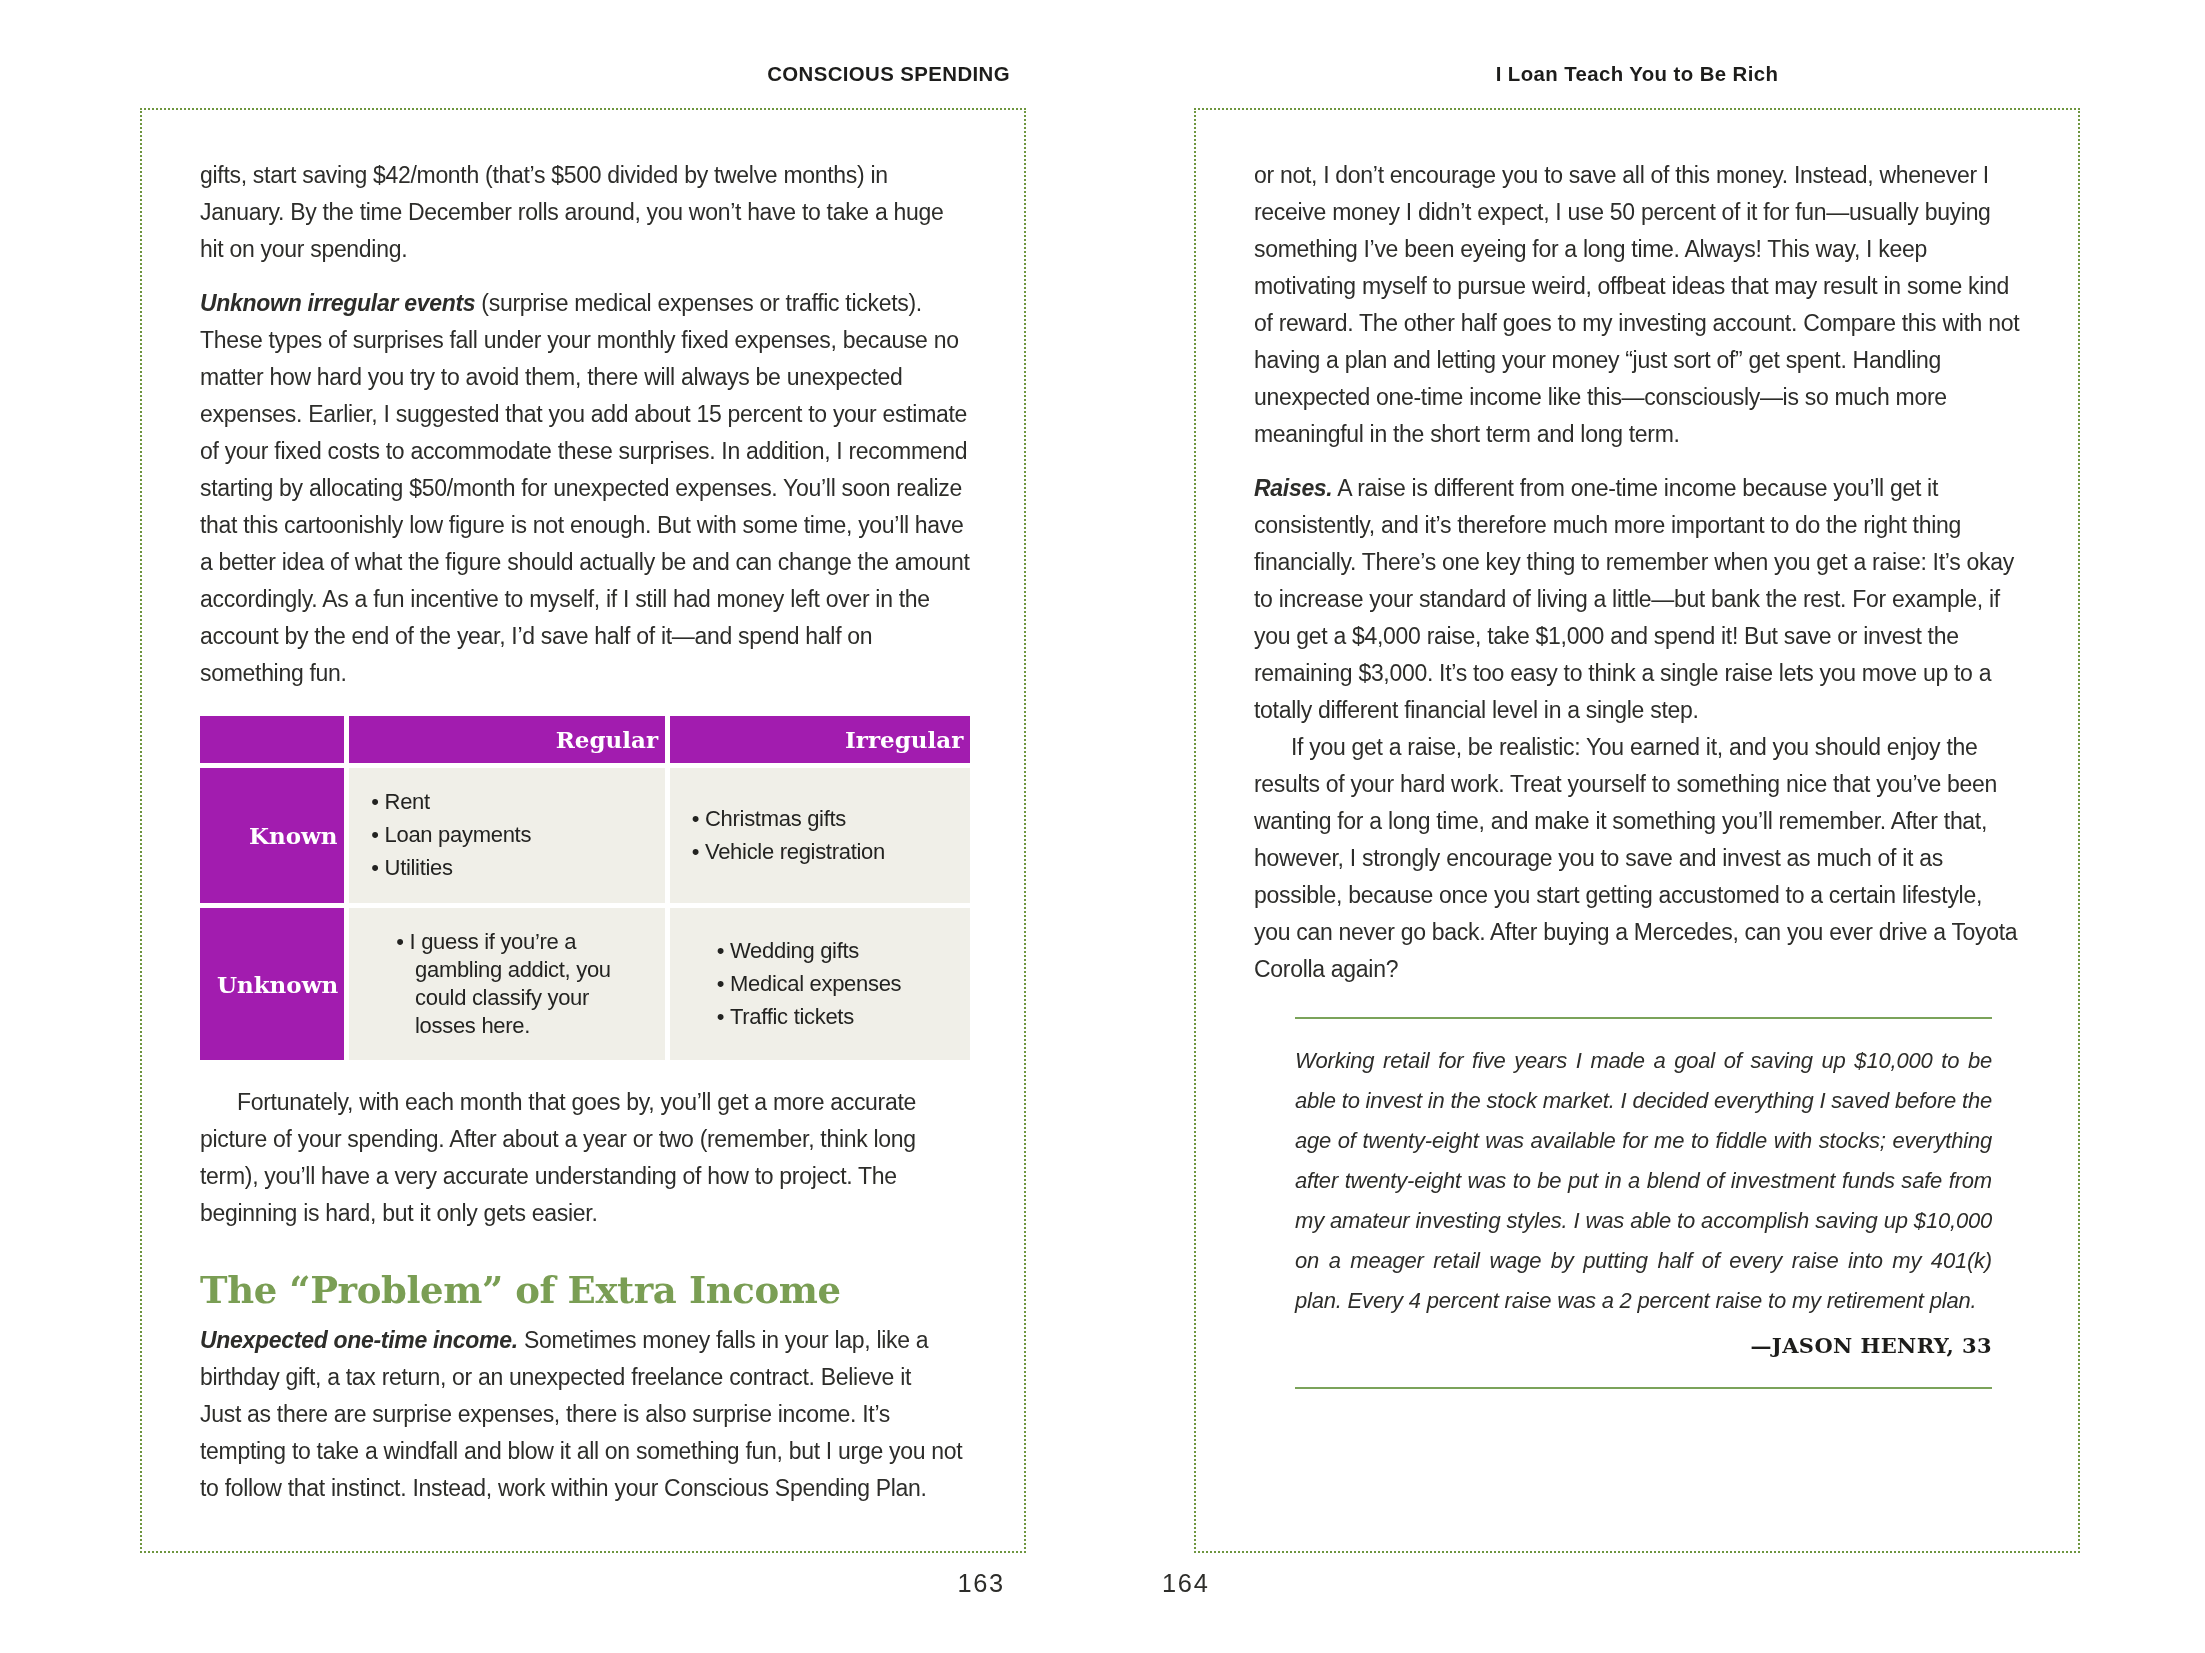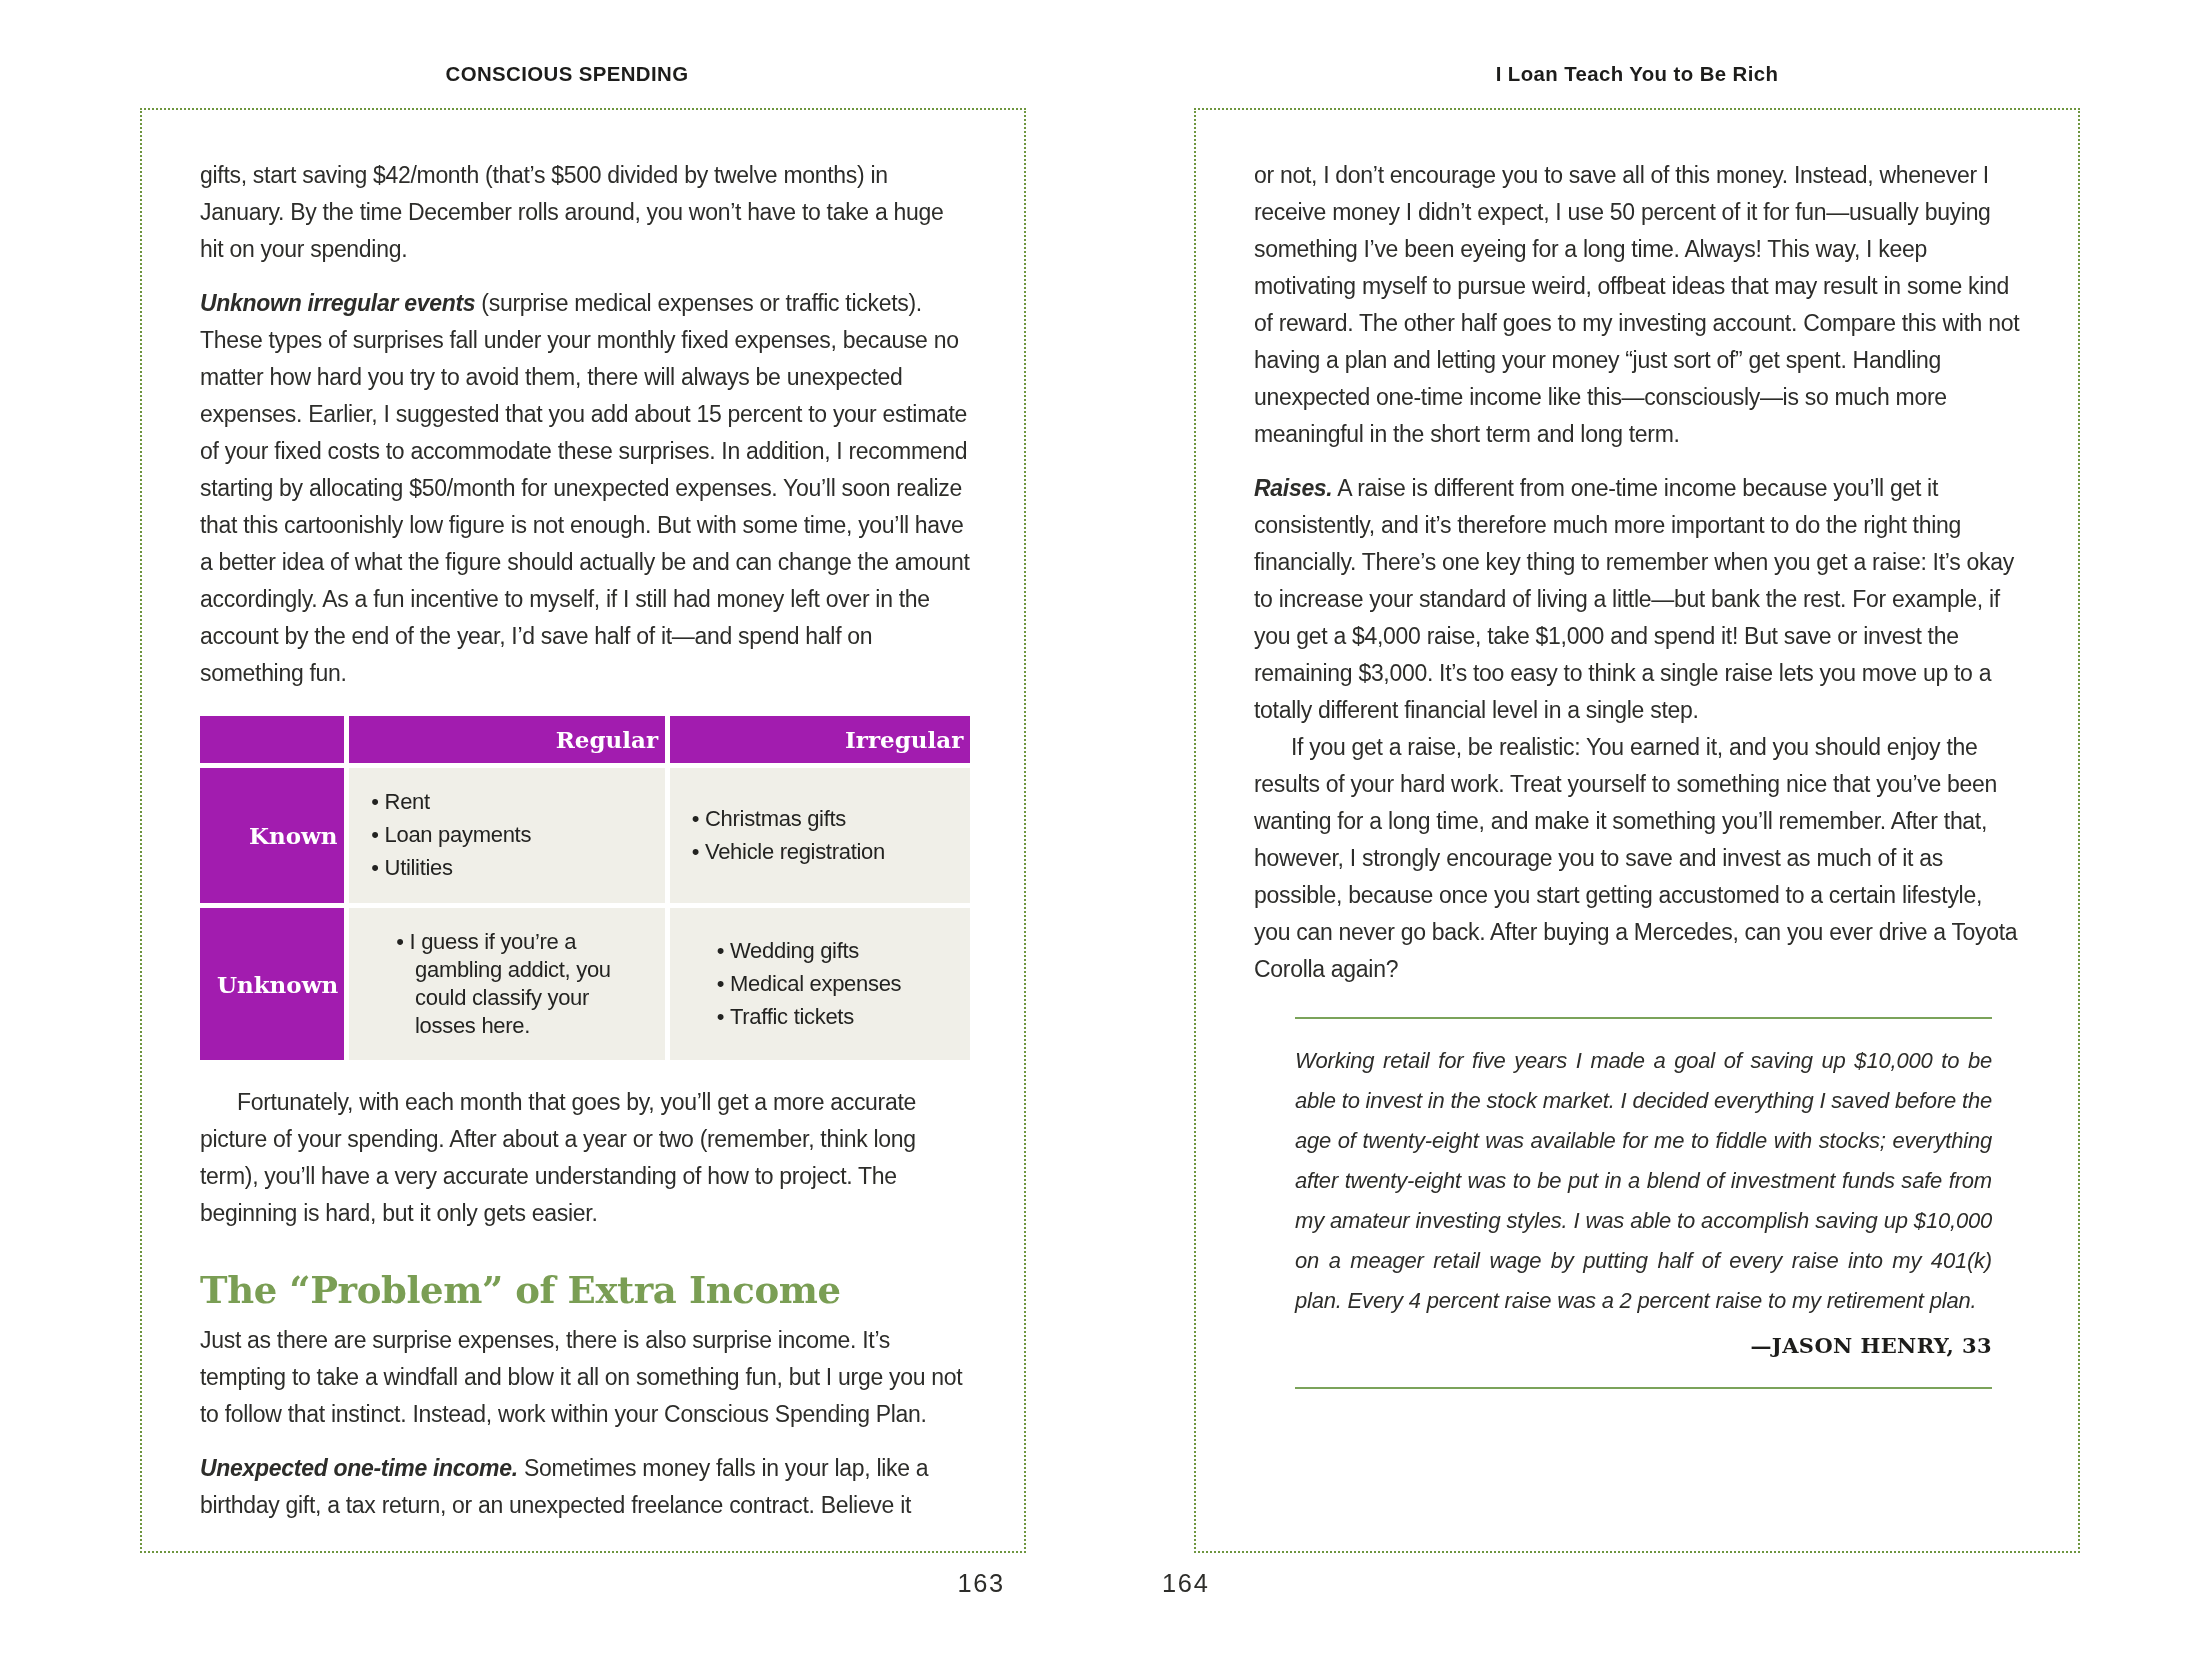--- a/index.html
+++ b/index.html
@@ -4,21 +4,21 @@
 <style>
   * { margin:0; padding:0; box-sizing:border-box; }
   html,body { width:2205px; height:1654px; background:#ffffff; overflow:hidden; }
   body { font-family:"Liberation Sans", sans-serif; color:#2d2d2a; position:relative; }
 
   
   .running-head {
     position:absolute; top:63px; width:886px; text-align:center;
     font-size:20.4px; font-weight:bold; letter-spacing:0.4px; color:#1d1d1b;
   }
-  .running-head.rh-left { left:124px; }
+  .running-head.rh-left { left:124px;text-align:right; }
   .running-head.rh-right { left:1194px; }
 
   
   .page {
     position:absolute; top:108px; width:886px; height:1445px;
     border:2.5px dotted #6e963f;
     padding:47px 54px 0 58px;
     background:#ffffff;
   }
   .page.pg-left { left:140px; }
@@ -147,23 +147,23 @@
         </ul>
       </td>
     </tr>
   </tbody>
     </table>
 
   <p class="body indent">Fortunately, with each month that goes by, you’ll get a more accurate picture of your spending. After about a year or two (remember, think long term), you’ll have a very accurate understanding of how to project. The beginning is hard, but it only gets easier.</p>
 
   <h2 class="section-heading">The “Problem” of Extra Income</h2>
 
+  <p class="body no-gap"><span class="lead">Unexpected one-time income.</span><span> Sometimes money falls in your lap, like a birthday gift, a tax return, or an unexpected freelance contract. Believe it</span></p>
+
   <p class="body">Just as there are surprise expenses, there is also surprise income. It’s tempting to take a windfall and blow it all on something fun, but I urge you not to follow that instinct. Instead, work within your Conscious Spending Plan.</p>
-
-  <p class="body no-gap"><span class="lead">Unexpected one-time income.</span><span> Sometimes money falls in your lap, like a birthday gift, a tax return, or an unexpected freelance contract. Believe it</span></p>
 </div>
 
 <div class="page pg-right">
   <p class="body">or not, I don’t encourage you to save all of this money. Instead, whenever I receive money I didn’t expect, I use 50 percent of it for fun—usually buying something I’ve been eyeing for a long time. Always! This way, I keep motivating myself to pursue weird, offbeat ideas that may result in some kind of reward. The other half goes to my investing account. Compare this with not having a plan and letting your money “just sort of” get spent. Handling unexpected one-time income like this—consciously—is so much more meaningful in the short term and long term.</p>
 
   <p class="body no-gap"><span class="lead">Raises.</span><span> A raise is different from one-time income because you’ll get it consistently, and it’s therefore much more important to do the right thing financially. There’s one key thing to remember when you get a raise: It’s okay to increase your standard of living a little—but bank the rest. For example, if you get a $4,000 raise, take $1,000 and spend it! But save or invest the remaining $3,000. It’s too easy to think a single raise lets you move up to a totally different financial level in a single step.</span></p>
 
   <p class="body indent">If you get a raise, be realistic: You earned it, and you should enjoy the results of your hard work. Treat yourself to something nice that you’ve been wanting for a long time, and make it something you’ll remember. After that, however, I strongly encourage you to save and invest as much of it as possible, because once you start getting accustomed to a certain lifestyle, you can never go back. After buying a Mercedes, can you ever drive a Toyota Corolla again?</p>
 
   <div class="quote-block">

